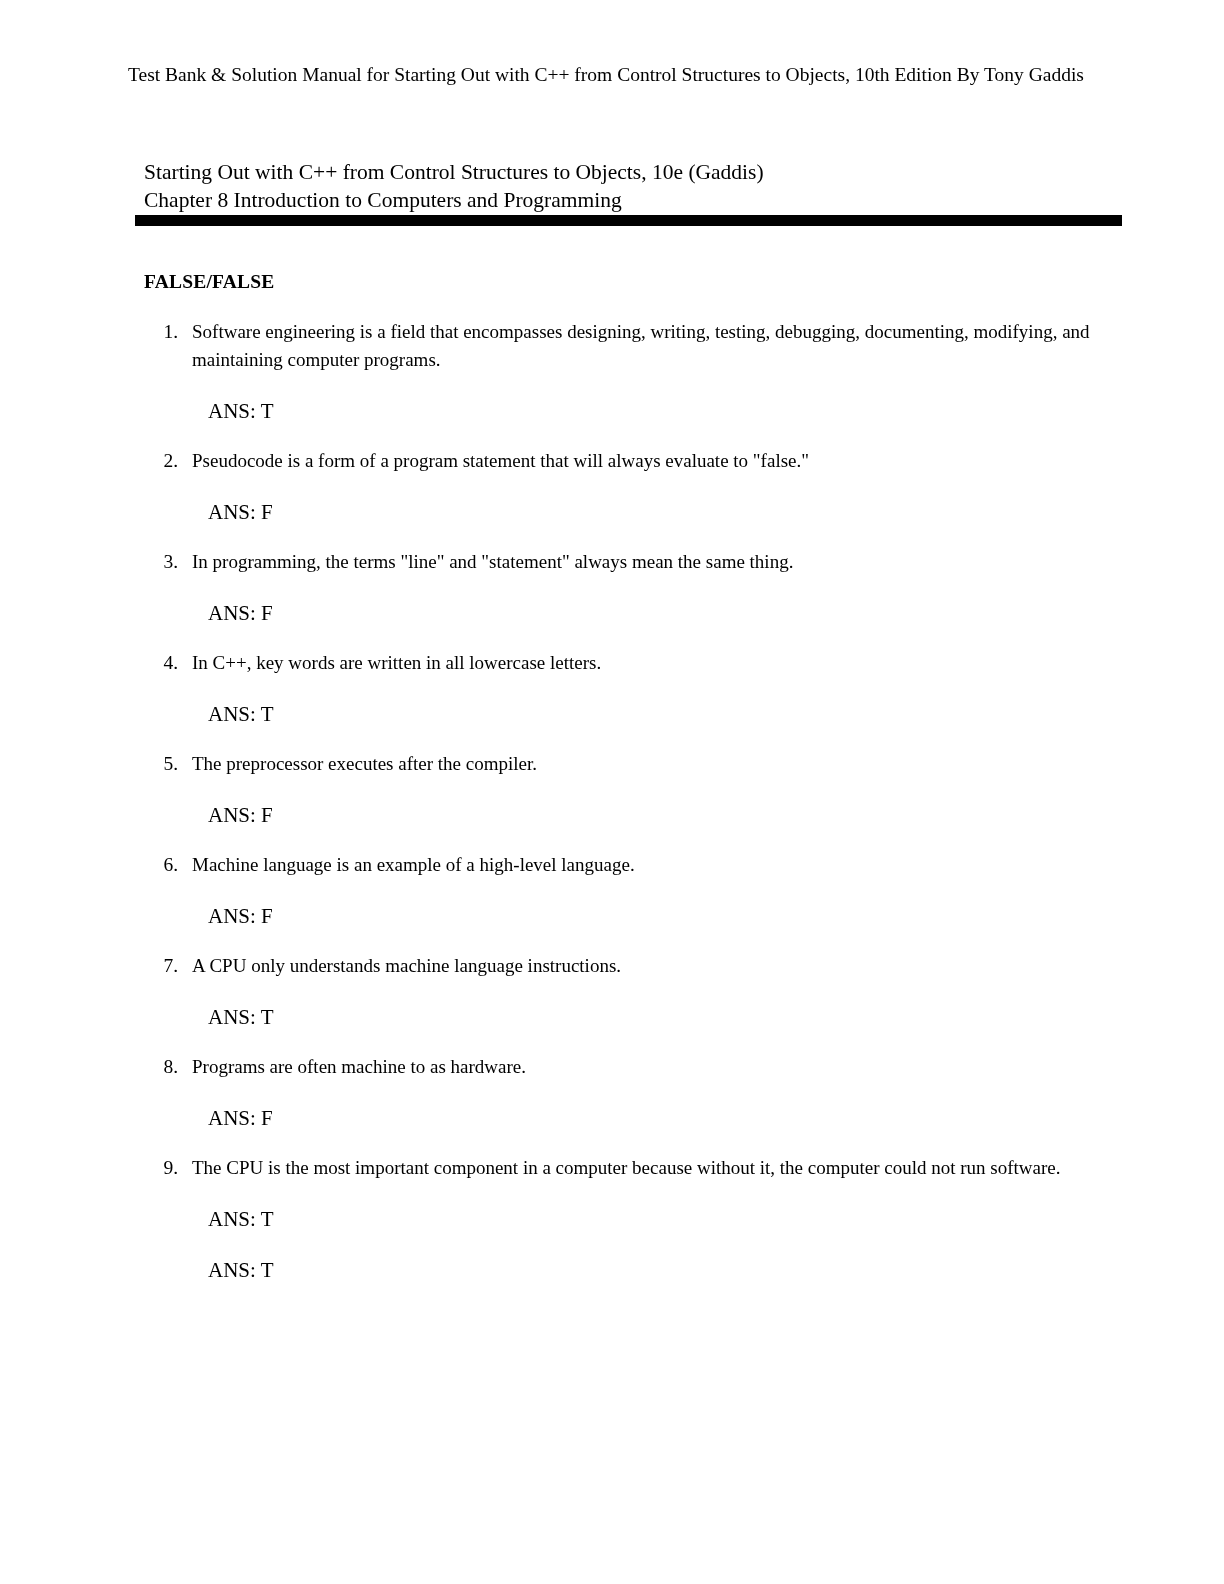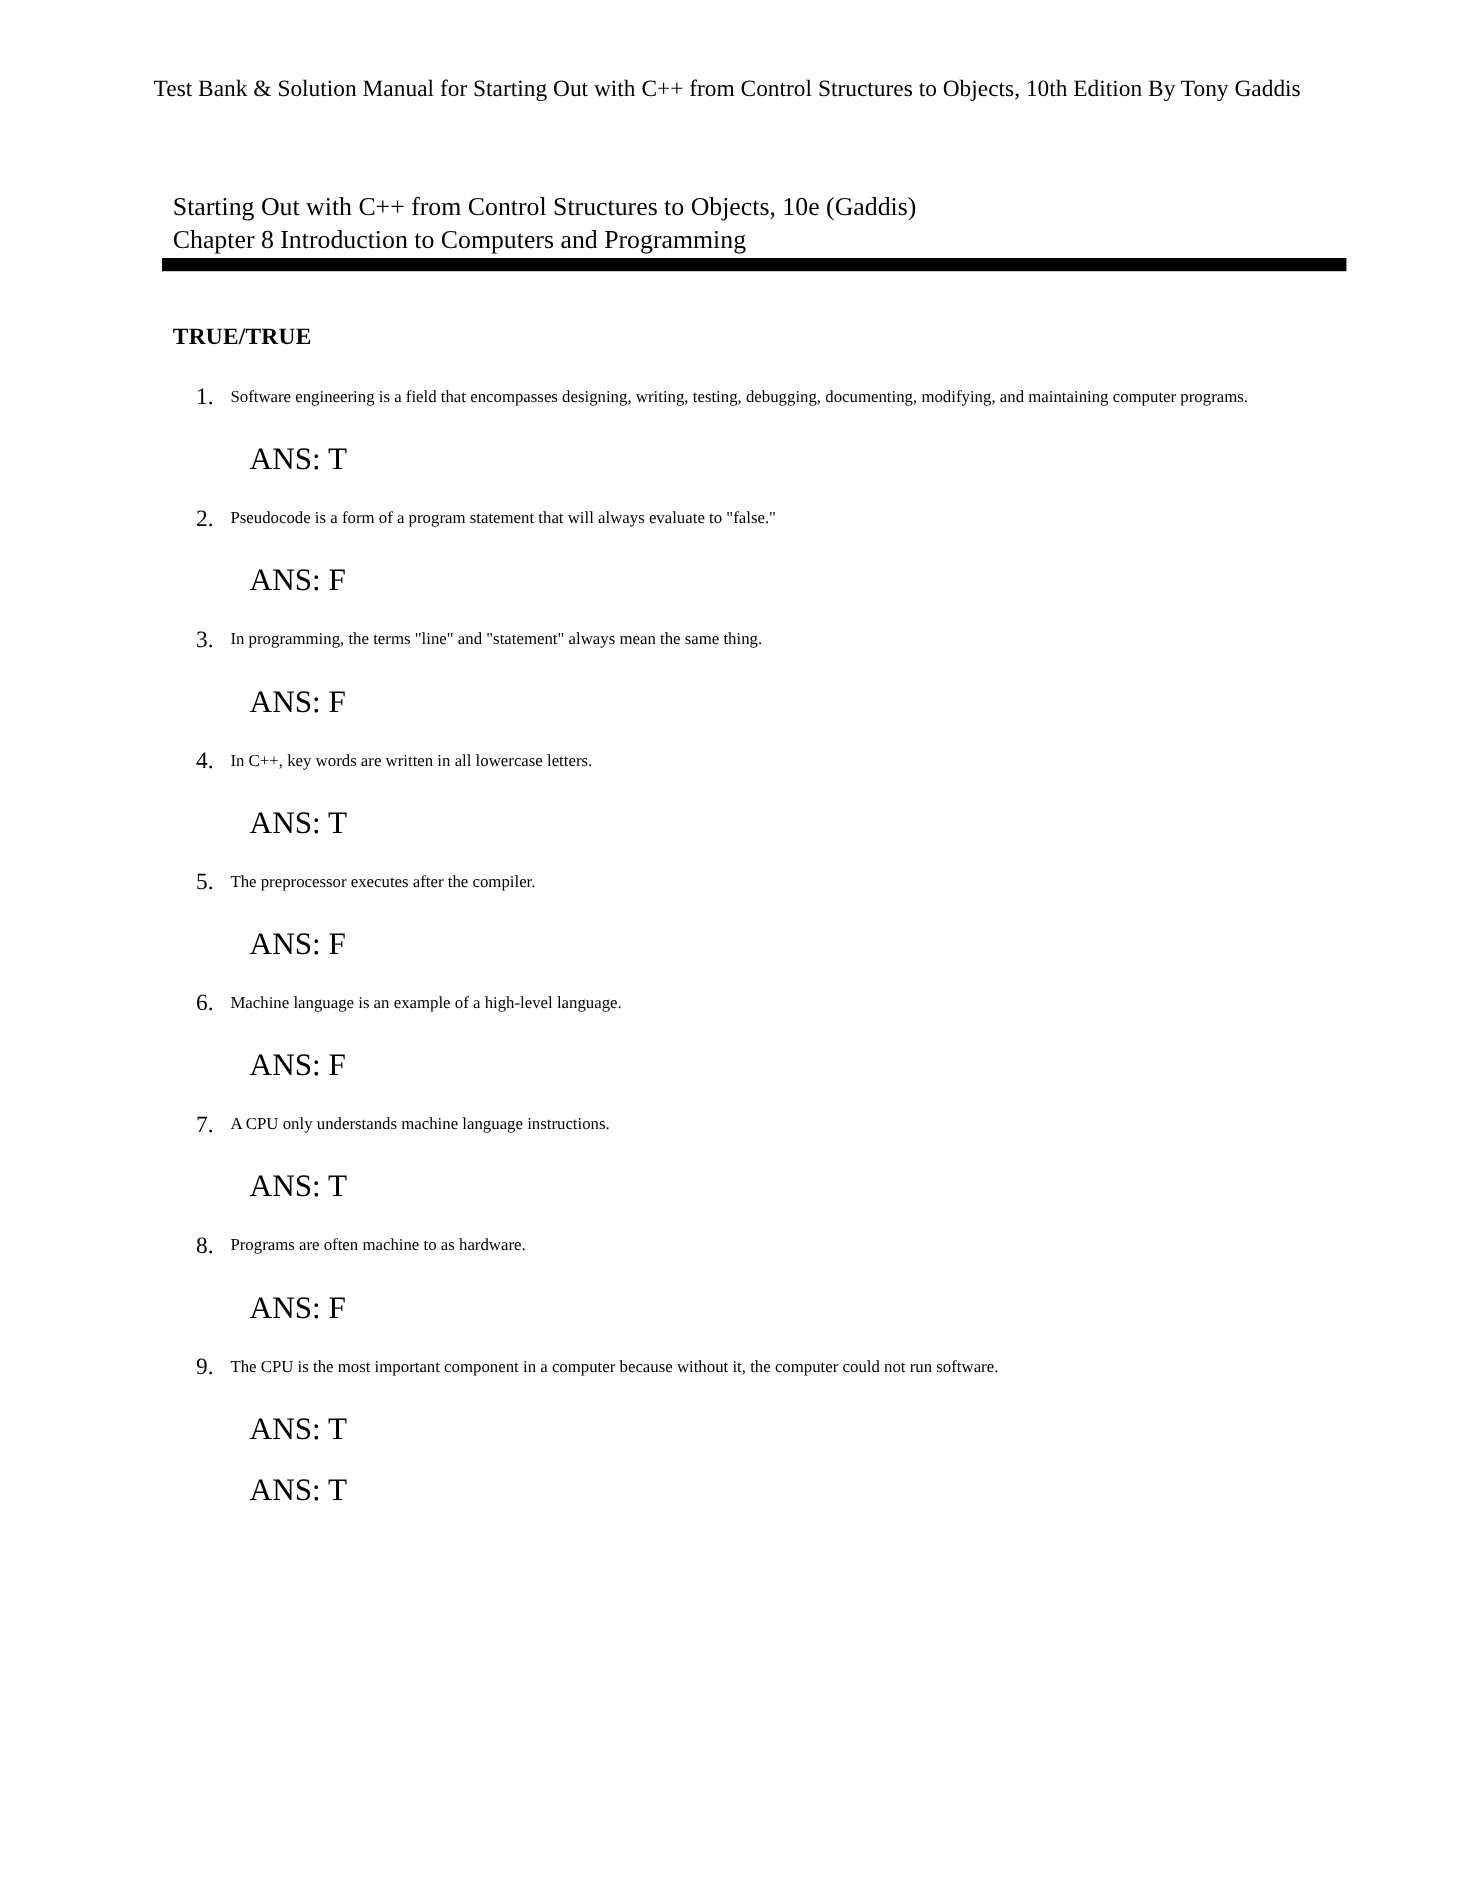--- a/index.html
+++ b/index.html
@@ -85,45 +85,45 @@
     width: 48px;
     flex: 0 0 48px;
     text-align: right;
     font-size: 19.5px;
     line-height: 28px;
     padding-right: 14px;
     box-sizing: border-box;
   }
   .qtext {
     flex: 1 1 auto;
-    font-size: 14px;
+    font-size: 19px;
     line-height: 28px;
     text-align: left;
   }
   .ansrow {
     margin-top: 23px;
     padding-left: 64px;
-    font-size: 26px;
+    font-size: 21px;
     line-height: 28px;
   }
 </style>
 </head>
 <body>
 
 <div class="page">
 
   <div class="doc-header">Test Bank &amp; Solution Manual for Starting Out with C++ from Control Structures to Objects, 10th Edition By Tony Gaddis</div>
 
   <div class="title-block">
     <div class="title-line">Starting Out with C++ from Control Structures to Objects, 10e (Gaddis)</div>
     <div class="title-line">Chapter 8 Introduction to Computers and Programming</div>
     <div class="rule-bar"></div>
   </div>
 
-  <div class="section-heading">TRUE/TRUE</div>
+  <div class="section-heading">FALSE/FALSE</div>
 
   <div class="qlist">
 
     <div class="qitem">
       <div class="qrow">
         <div class="qnum">1.</div>
         <div class="qtext">Software engineering is a field that encompasses designing, writing, testing, debugging, documenting, modifying, and maintaining computer programs.</div>
       </div>
       <div class="ansrow">ANS: T</div>
     </div>

